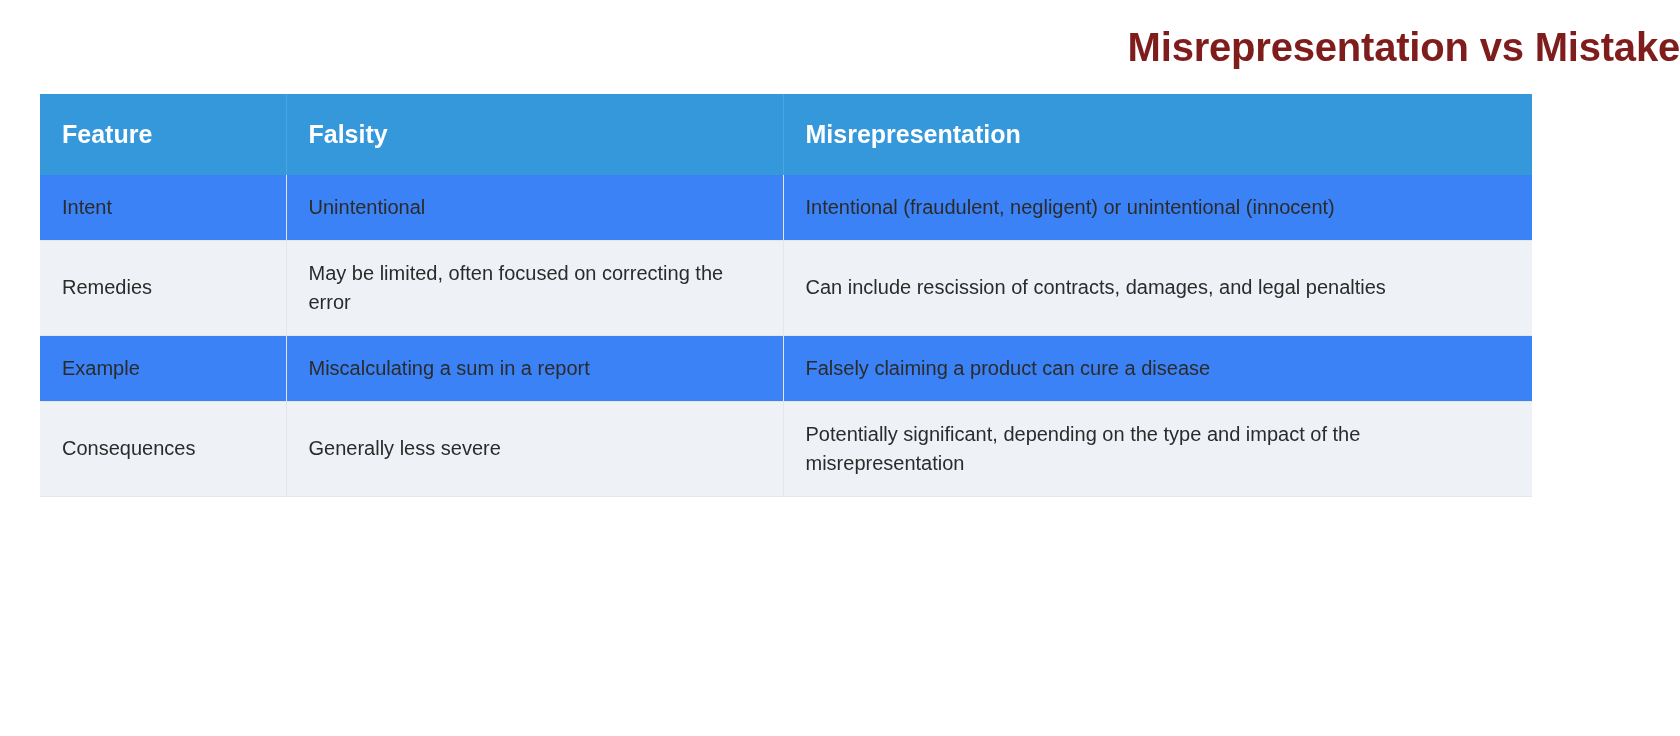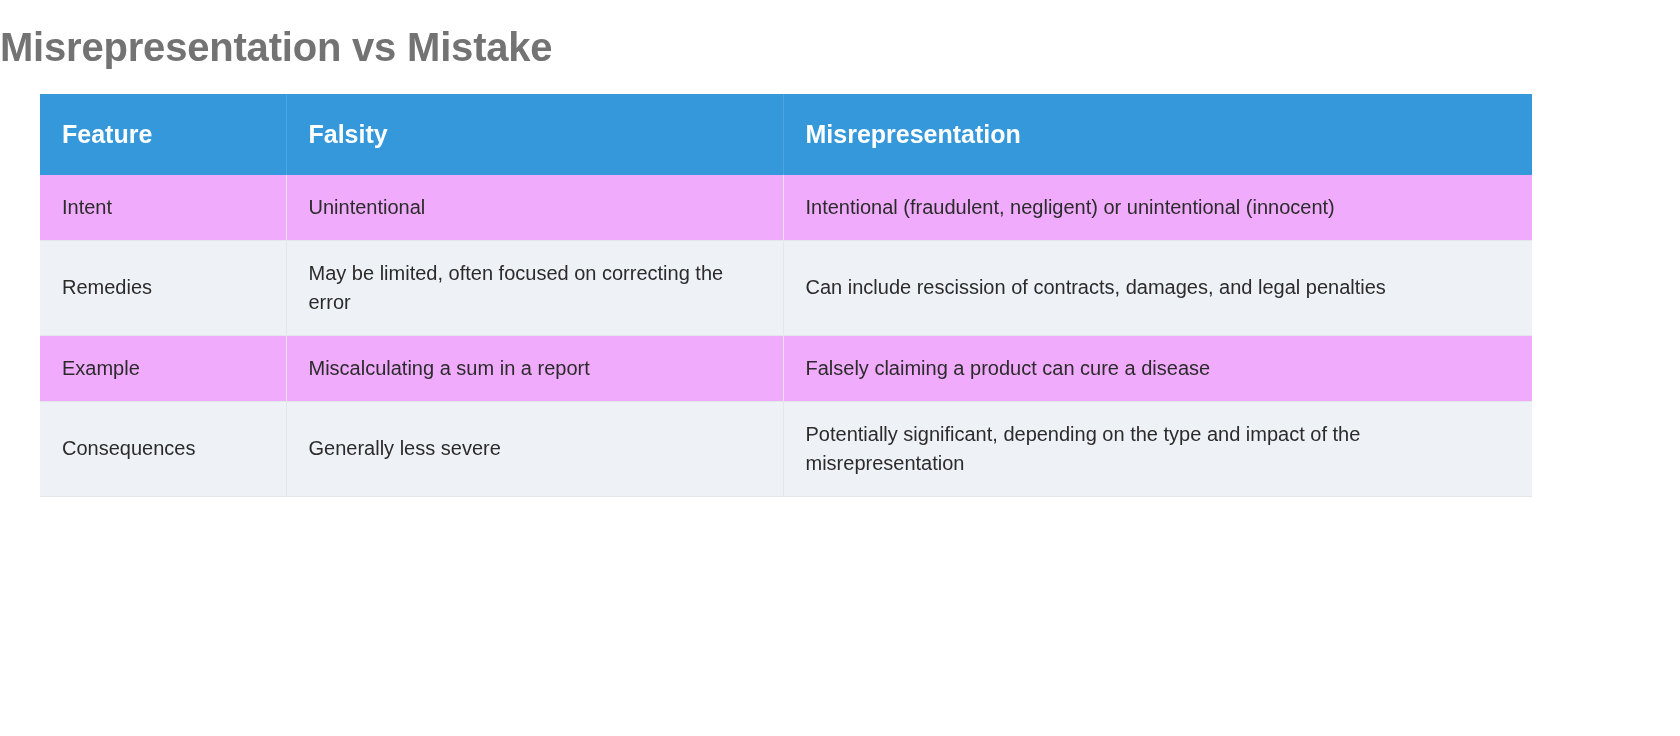--- a/index.html
+++ b/index.html
@@ -16,25 +16,25 @@
   .page {
     box-sizing: border-box;
     width: 1680px;
     height: 736px;
     padding: 0;
     background: #ffffff;
   }
   .page-title {
     margin: 0;
     padding: 22px 0 0 0;
-    text-align: left;
+    text-align: right;
     font-size: 40px;
     line-height: 1.25;
     font-weight: bold;
-    color: #737373;
+    color: #7f1d1d;
     letter-spacing: -0.2px;
   }
   .table-wrap {
     margin: 22px 0 0 40px;
     width: 1492px;
   }
   table.comparison {
     width: 1492px;
     border-collapse: collapse;
     table-layout: fixed;
@@ -60,21 +60,21 @@
   }
 
   table.comparison tbody td {
     font-size: 20px;
     color: #2b2b2b;
     padding: 18px 22px;
     vertical-align: middle;
     line-height: 1.45;
     border-right: 1px solid #e3e7ea;
     border-bottom: 1px solid #e3e7ea;
-    background: #f0abfc;
+    background: #3b82f6;
   }
   table.comparison tbody td:last-child {
     border-right: none;
   }
   table.comparison tbody tr:nth-child(even) td {
     background: #eef2f7;
   }
   table.comparison tbody tr:last-child td {
     border-bottom: 1px solid #e3e7ea;
   }

